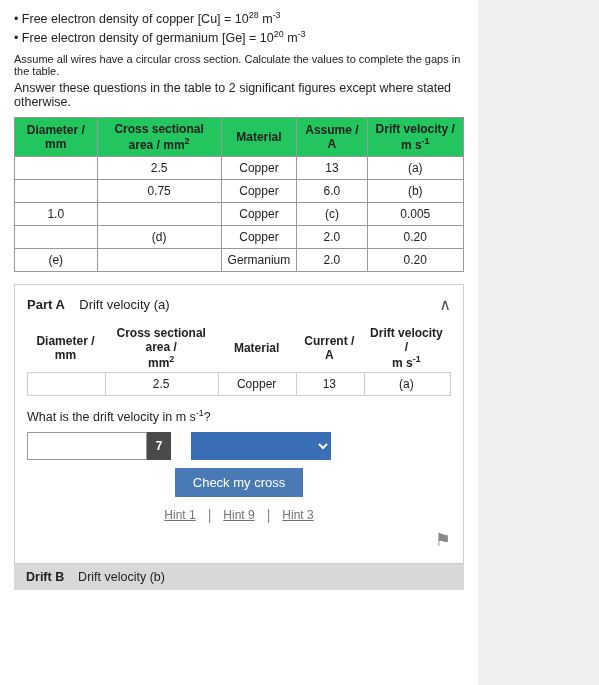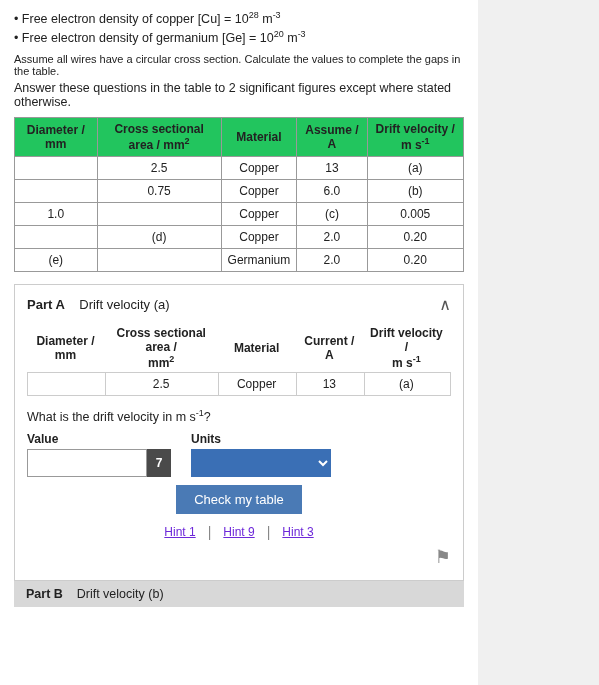--- a/index.html
+++ b/index.html
@@ -169,21 +169,21 @@
     }
 
     .hints-row {
       display: flex;
       align-items: center;
       justify-content: center;
       gap: 0;
       margin-bottom: 6px;
     }
     .hint-link {
-      color: #6d28d9;
+      color: #737373;
       font-size: 12px;
       text-decoration: underline;
       cursor: pointer;
       padding: 0 12px;
     }
     .hint-sep {
       color: #888;
       font-size: 14px;
     }
 
@@ -302,46 +302,44 @@
         </tr>
       </tbody>
     </table>
 
     <div class="question-text">
       What is the drift velocity in m s<sup>-1</sup>?
     </div>
 
     <div class="value-units-row">
       <div class="value-group">
-        <div class="value-label">Value</div>
         <div class="value-input-wrap">
           <input class="value-input" type="text" value="" style="">
           <div class="value-badge">7</div>
         </div>
       </div>
       <div class="units-group">
-        <div class="units-label">Units</div>
         <select class="units-select">
           <option></option>
         </select>
       </div>
     </div>
 
-    <button class="check-btn">Check my table</button>
+    <button class="check-btn">Check my cross</button>
 
     <div class="hints-row">
       <span class="hint-link">Hint 1</span>
       <span class="hint-sep">|</span>
       <span class="hint-link">Hint 9</span>
       <span class="hint-sep">|</span>
       <span class="hint-link">Hint 3</span>
     </div>
 
     <div class="flag-icon">⚑</div>
   </div>
 
   <div class="part-b-bar">
-    <span class="part-b-title">Part B</span>
+    <span class="part-b-title">Drift B</span>
     &nbsp;&nbsp;
     <span>Drift velocity (b)</span>
   </div>
 
 </div>
 
 </body></html>

